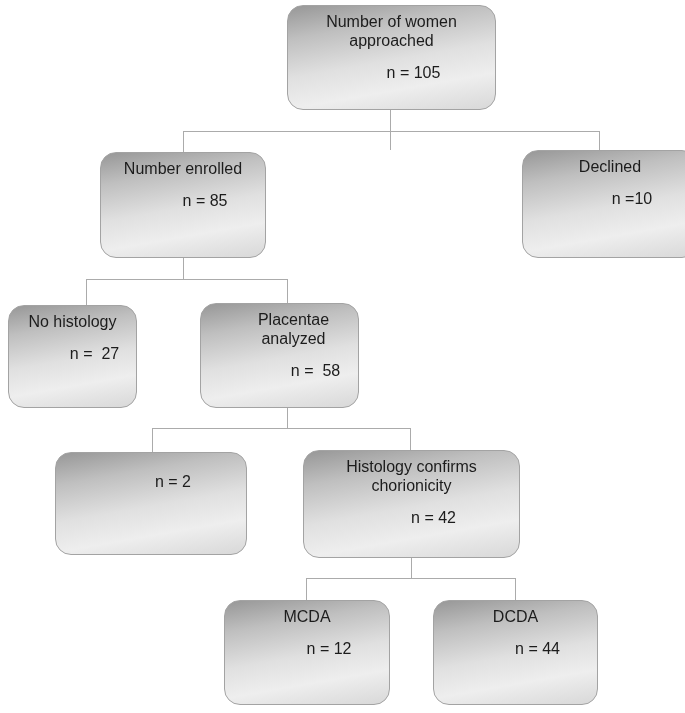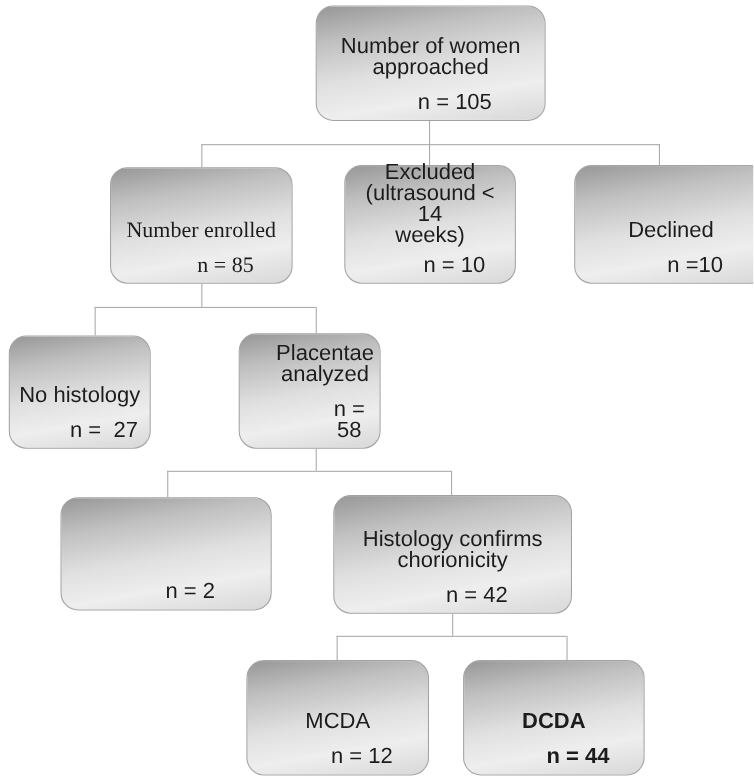--- a/index.html
+++ b/index.html
@@ -17,24 +17,24 @@
   }
   .node {
     position: absolute;
     box-sizing: border-box;
     border: 1px solid #a3a3a3;
     border-radius: 16px;
     background: linear-gradient(170deg, #979797 0%, #bfbfbf 24%, #e0e0e0 52%, #eeeeee 74%, #d8d8d8 100%);
     display: flex;
     flex-direction: column;
     align-items: center;
-    justify-content: flex-end;
+    justify-content: flex-start;
     text-align: center;
     color: #1c1c1c;
-    font-size: 20px;
+    font-size: 16px;
     line-height: 19px;
     padding: 6px 8px;
   }
   .node-label {
     white-space: pre-line;
   }
   .node-count {
     white-space: pre-wrap;
     margin-top: 13px;
     margin-left: 44px;
@@ -71,61 +71,55 @@
   <div class="hline" style="left:306px; top:578px; width:209px;"></div>
   <div class="vline" style="left:306px; top:578px; height:22px;"></div>
   <div class="vline" style="left:515px; top:578px; height:22px;"></div>
 
   <div class="node" style="left:287px; top:5px; width:209px; height:105px;">
     <div class="node-label">Number of women
 approached</div>
     <div class="node-count">n = 105</div>
   </div>
 
-  <div class="node" style="left:100px; top:152px; width:166px; height:106px;font-family:Liberation Serif, serif;">
+  <div class="node" style="left:100px; top:152px; width:166px; height:106px;">
     <div class="node-label">Number enrolled</div>
     <div class="node-count">n = 85</div>
   </div>
 
-  <div class="node" style="left:313px; top:150px; width:156px; height:108px;">
-    <div class="node-label">Excluded
-(ultrasound &lt; 14
-weeks)</div>
-    <div class="node-count" style="margin-top:8px;">n = 10</div>
-  </div>
 
   <div class="node" style="left:522px; top:150px; width:176px; height:108px;">
     <div class="node-label">Declined</div>
     <div class="node-count">n =10</div>
   </div>
 
   <div class="node" style="left:8px; top:305px; width:129px; height:103px;">
     <div class="node-label">No histology</div>
     <div class="node-count">n =  27</div>
   </div>
 
-  <div class="node" style="left:217px; top:303px; width:129px; height:105px;padding-left:36px;">
+  <div class="node" style="left:200px; top:303px; width:159px; height:105px;padding-left:36px;">
     <div class="node-label">Placentae
 analyzed</div>
     <div class="node-count">n =  58</div>
   </div>
 
   <div class="node" style="left:55px; top:452px; width:192px; height:103px;">
     <div class="node-count">n = 2</div>
   </div>
 
   <div class="node" style="left:303px; top:450px; width:217px; height:108px;">
     <div class="node-label">Histology confirms
 chorionicity</div>
     <div class="node-count">n = 42</div>
   </div>
 
   <div class="node" style="left:224px; top:600px; width:166px; height:105px;">
     <div class="node-label">MCDA</div>
     <div class="node-count">n = 12</div>
   </div>
 
-  <div class="node" style="left:421px; top:600px; width:165px; height:105px;font-weight:bold;">
+  <div class="node" style="left:433px; top:600px; width:165px; height:105px;">
     <div class="node-label">DCDA</div>
     <div class="node-count">n = 44</div>
   </div>
 
 </div>
 
 </body></html>

